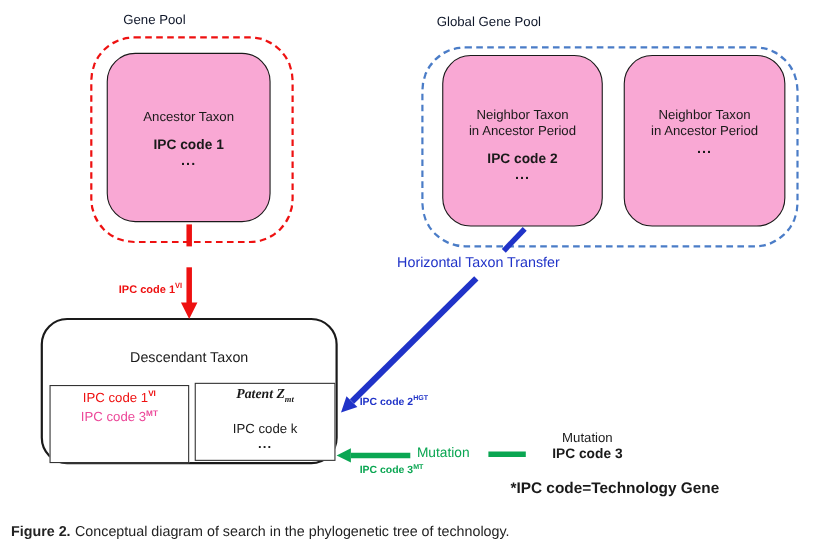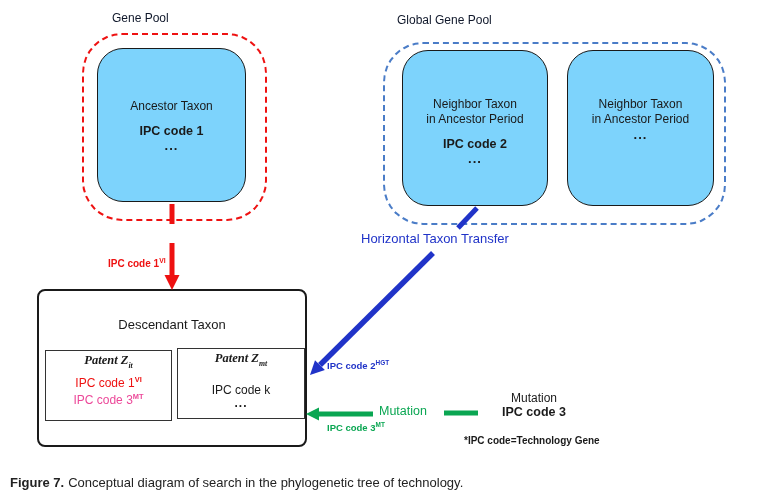--- a/index.html
+++ b/index.html
@@ -13,30 +13,30 @@
   
   .pool{
     position:absolute;border-radius:40px;background:transparent;
   }
   .pool.red{border:2px dashed #ee1111;}
   .pool.blue{border:2px dashed #4a7cc7;}
 
   
   .taxon{
     position:absolute;border:1.5px solid #1a1a1a;border-radius:26px;
-    background:#7dd3fc;text-align:center;box-sizing:border-box;
+    background:#f9a8d4;text-align:center;box-sizing:border-box;
   }
   .taxon .t-line{font-size:12px;line-height:15px;}
   .taxon .t-code{font-size:12.5px;font-weight:bold;margin-top:10px;}
   .taxon .t-dots{font-size:13px;font-weight:bold;line-height:10px;margin-top:3px;letter-spacing:1px;}
 
   
   .desc{
-    position:absolute;left:37px;top:289px;width:270px;height:158px;
-    border:2px solid #1a1a1a;border-radius:8px;background:#fff;box-sizing:border-box;
+    position:absolute;left:37px;top:289px;width:270px;height:133px;
+    border:2px solid #1a1a1a;border-radius:24px;background:#fff;box-sizing:border-box;
   }
   .desc-title{position:absolute;left:0;top:26px;width:100%;text-align:center;font-size:13px;}
   .pbox{
     position:absolute;border:1.5px solid #333;background:#fff;box-sizing:border-box;
     text-align:center;
   }
   .pbox-left{left:6px;top:59px;width:127px;height:71px;}
   .pbox-right{left:138px;top:57px;width:128px;height:71px;}
   .pname{
     font-family:"Liberation Serif",serif;font-weight:bold;font-style:italic;
@@ -55,21 +55,21 @@
   .lbl-ipc1{left:108px;top:257px;color:#ee1111;font-size:10px;font-weight:bold;}
   .lbl-hgt{left:361px;top:231px;color:#2033c8;font-size:13px;}
   .lbl-ipc2{left:327px;top:359px;color:#2033c8;font-size:9.5px;font-weight:bold;}
   .lbl-mut-green{left:379px;top:404px;color:#0aa652;font-size:12.5px;}
   .lbl-ipc3{left:327px;top:421px;color:#0aa652;font-size:9.5px;font-weight:bold;}
   .sup-s{font-size:0.68em;vertical-align:super;}
 
   .mut-black{position:absolute;left:478px;top:391px;width:112px;text-align:center;}
   .mut-black .m1{font-size:12px;line-height:14px;}
   .mut-black .m2{font-size:12.5px;font-weight:bold;line-height:15px;}
-  .footnote{position:absolute;left:464px;top:435px;font-size:10px;font-weight:bold;white-space:nowrap;}
+  .footnote{position:absolute;left:464px;top:435px;font-size:14px;font-weight:bold;white-space:nowrap;}
 
   .caption{position:absolute;left:10px;top:475px;font-size:13px;color:#222;white-space:nowrap;}
   .caption .cap-prefix{font-weight:bold;margin-right:4px;}
 
   svg.arrow-layer{position:absolute;left:0;top:0;pointer-events:none;}
 </style>
 </head>
 <body>
 
 <div id="canvas">
@@ -109,21 +109,20 @@
   <div class="mut-black">
     <div class="m1">Mutation</div>
     <div class="m2">IPC code 3</div>
   </div>
   <div class="footnote">*IPC code=Technology Gene</div>
 
   <div class="desc">
     <div class="desc-title">Descendant Taxon</div>
 
     <div class="pbox pbox-left">
-      <div class="pname"><span>Patent Z</span><span class="sub">it</span></div>
       <div class="pcode c-red"><span>IPC code 1</span><span class="sup">VI</span></div>
       <div class="pcode c-green"><span>IPC code 3</span><span class="sup">MT</span></div>
     </div>
 
     <div class="pbox pbox-right">
       <div class="pname"><span>Patent Z</span><span class="sub">mt</span></div>
       <div class="pcode" style="margin-top:13px;">IPC code k</div>
       <div class="pcode" style="font-weight:bold;letter-spacing:1px;">...</div>
     </div>
   </div>
@@ -140,16 +139,16 @@
     <line x1="433" y1="253" x2="320" y2="365" stroke="#2033c8" stroke-width="5.5"></line>
     <polygon points="310,375 315.0,360.2 324.9,370.1" fill="#2033c8"></polygon>
 
     <line x1="373" y1="414" x2="319" y2="414" stroke="#0aa652" stroke-width="5"></line>
     <polygon points="306,414 319,407.5 319,420.5" fill="#0aa652"></polygon>
 
     <line x1="444" y1="413" x2="478" y2="413" stroke="#0aa652" stroke-width="5"></line>
   </svg>
 
   <div class="caption">
-    <span class="cap-prefix">Figure 7.</span><span>Conceptual diagram of search in the phylogenetic tree of technology.</span>
+    <span class="cap-prefix">Figure 2.</span><span>Conceptual diagram of search in the phylogenetic tree of technology.</span>
   </div>
 
 </div>
 
 </body></html>

